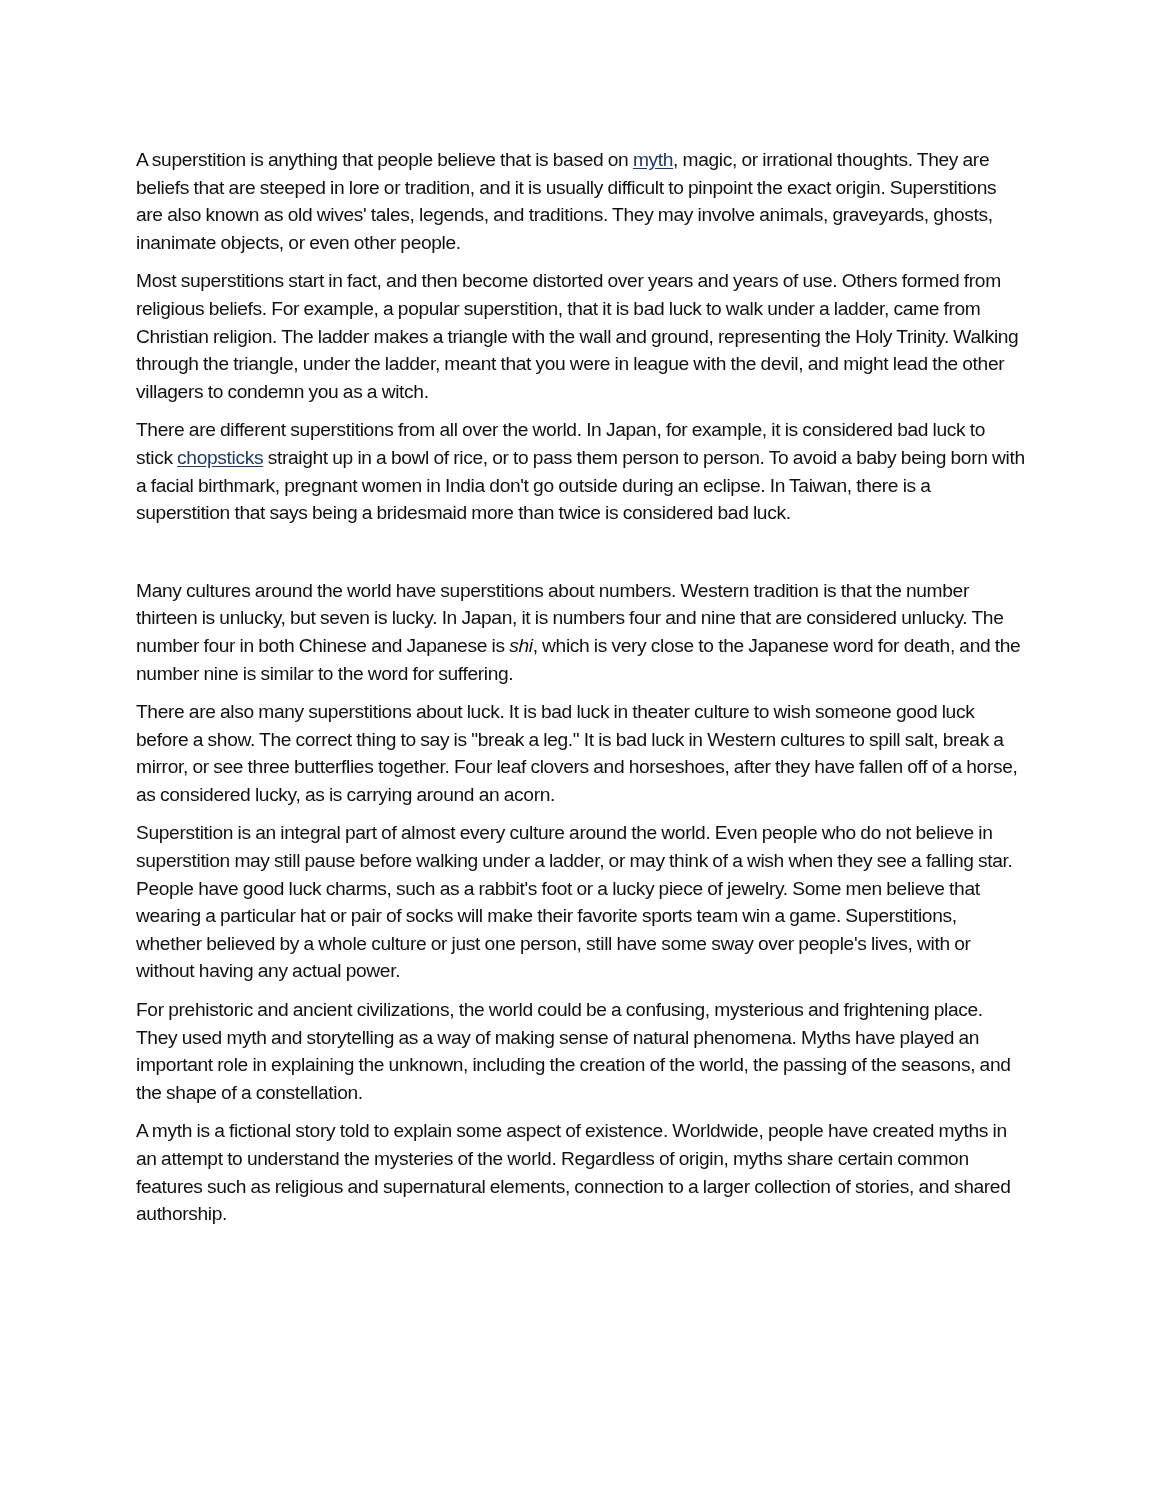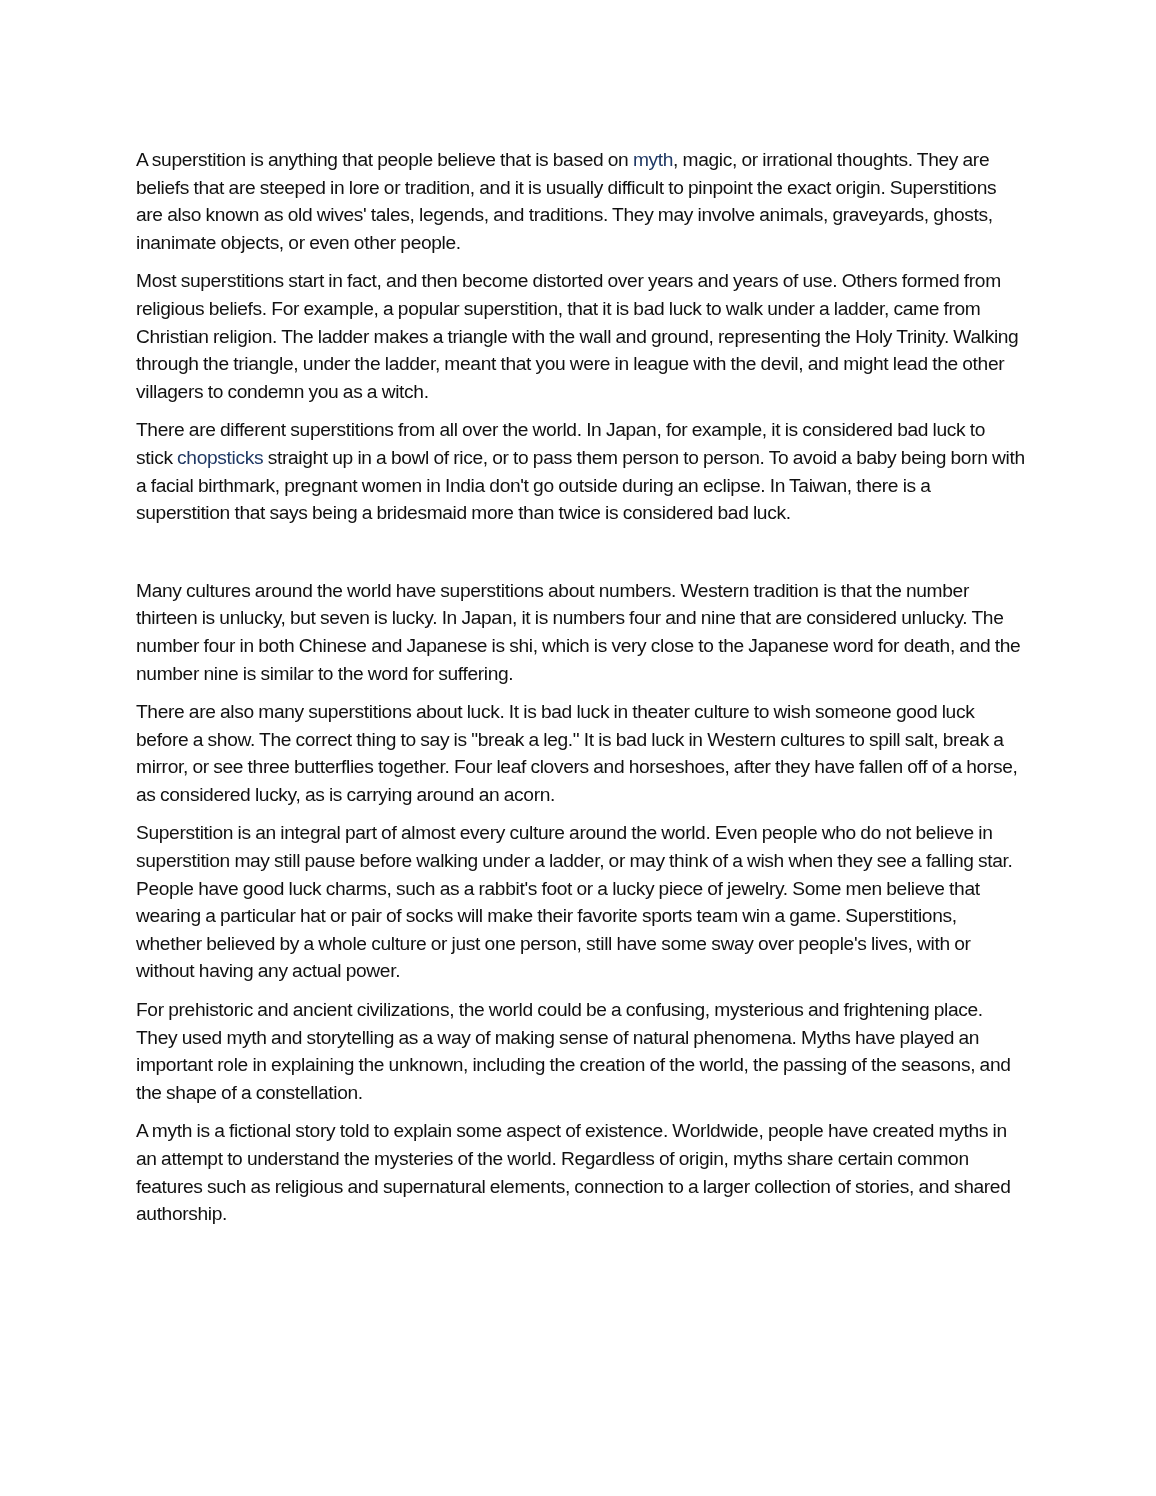--- a/index.html
+++ b/index.html
@@ -5,22 +5,22 @@
   html, body { margin: 0; padding: 0; background: #ffffff; }
   body { width: 1156px; height: 1496px; position: relative; overflow: hidden; }
   .page {
     position: absolute; left: 136px; top: 146px; width: 890px;
     font-family: "Liberation Sans", "DejaVu Sans", sans-serif;
     font-size: 19.2px; line-height: 27.6px; color: #111111;
     letter-spacing: -0.35px; word-spacing: -0.5px;
   }
   .page p { margin: 0 0 11px 0; }
   .page p.gap { margin-top: 50px; }
-  .link { color: #1f3864; text-underline-offset: 2px; }
-  .ital { }
+  .link { color: #1f3864; text-decoration: underline; text-underline-offset: 2px; }
+  .ital { font-style: italic; }
 </style>
 </head>
 <body>
 
 <div class="page">
   <p><span>A superstition is anything that people believe that is based on </span><a class="link" style="color: rgb(31, 56, 100);">myth</a><span>, magic, or irrational thoughts. They are beliefs that are steeped in lore or tradition, and it is usually difficult to pinpoint the exact origin. Superstitions are also known as old wives' tales, legends, and traditions. They may involve animals, graveyards, ghosts, inanimate objects, or even other people.</span></p>
 
   <p>Most superstitions start in fact, and then become distorted over years and years of use. Others formed from religious beliefs. For example, a popular superstition, that it is bad luck to walk under a ladder, came from Christian religion. The ladder makes a triangle with the wall and ground, representing the Holy Trinity. Walking through the triangle, under the ladder, meant that you were in league with the devil, and might lead the other villagers to condemn you as a witch.</p>
 
   <p><span>There are different superstitions from all over the world. In Japan, for example, it is considered bad luck to stick </span><a class="link" style="color: rgb(31, 56, 100);">chopsticks</a><span> straight up in a bowl of rice, or to pass them person to person. To avoid a baby being born with a facial birthmark, pregnant women in India don't go outside during an eclipse. In Taiwan, there is a superstition that says being a bridesmaid more than twice is considered bad luck.</span></p>

